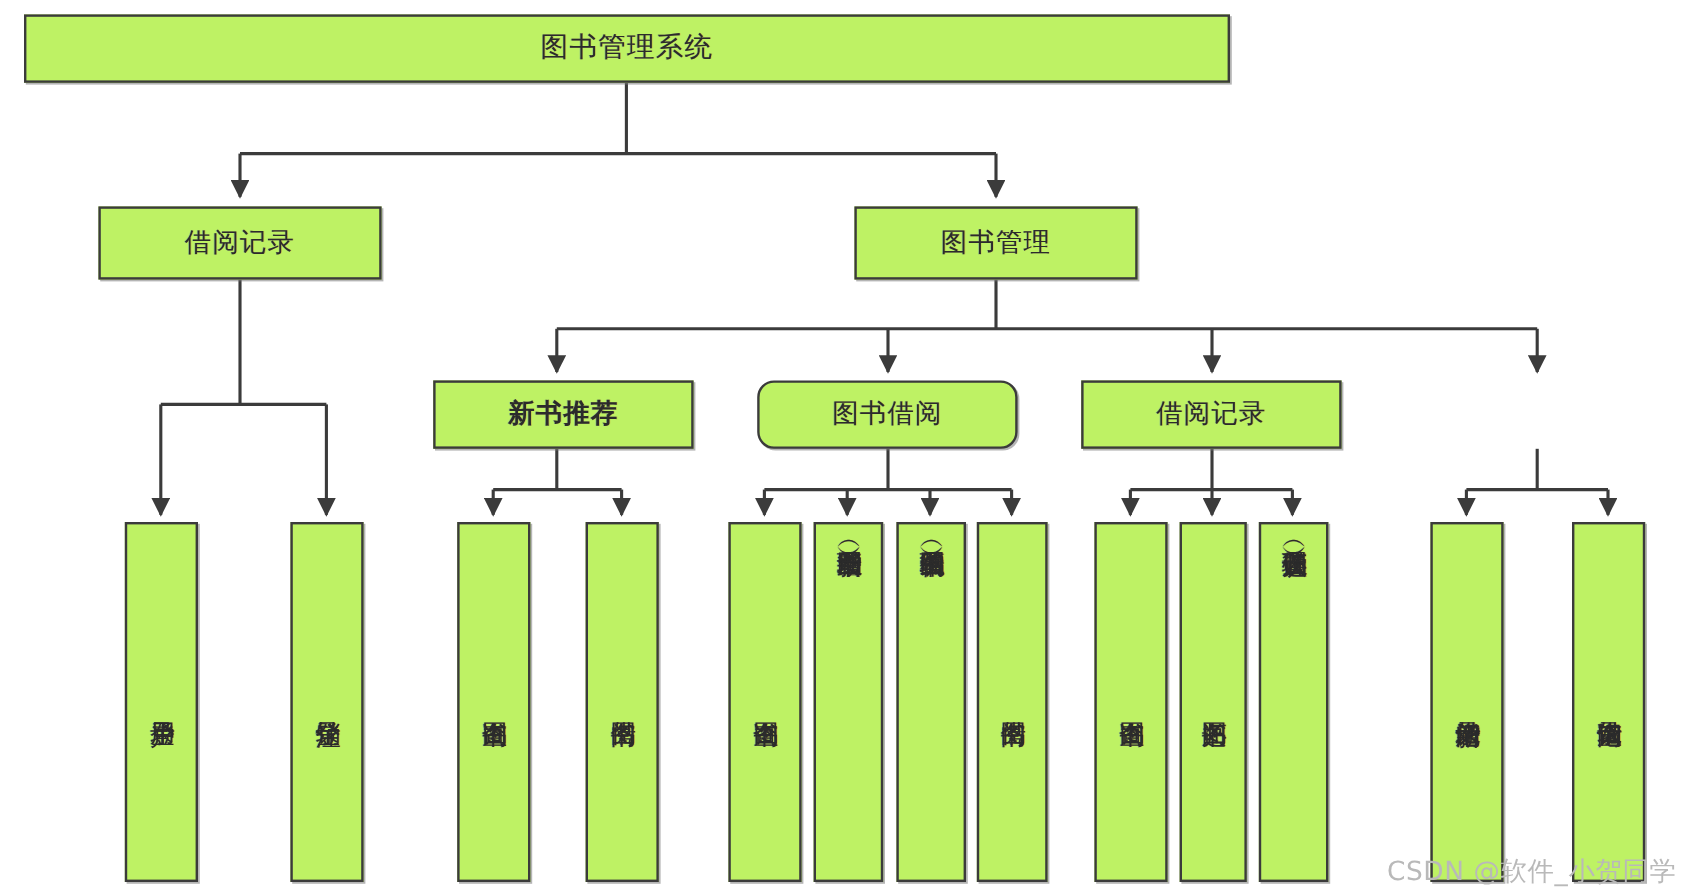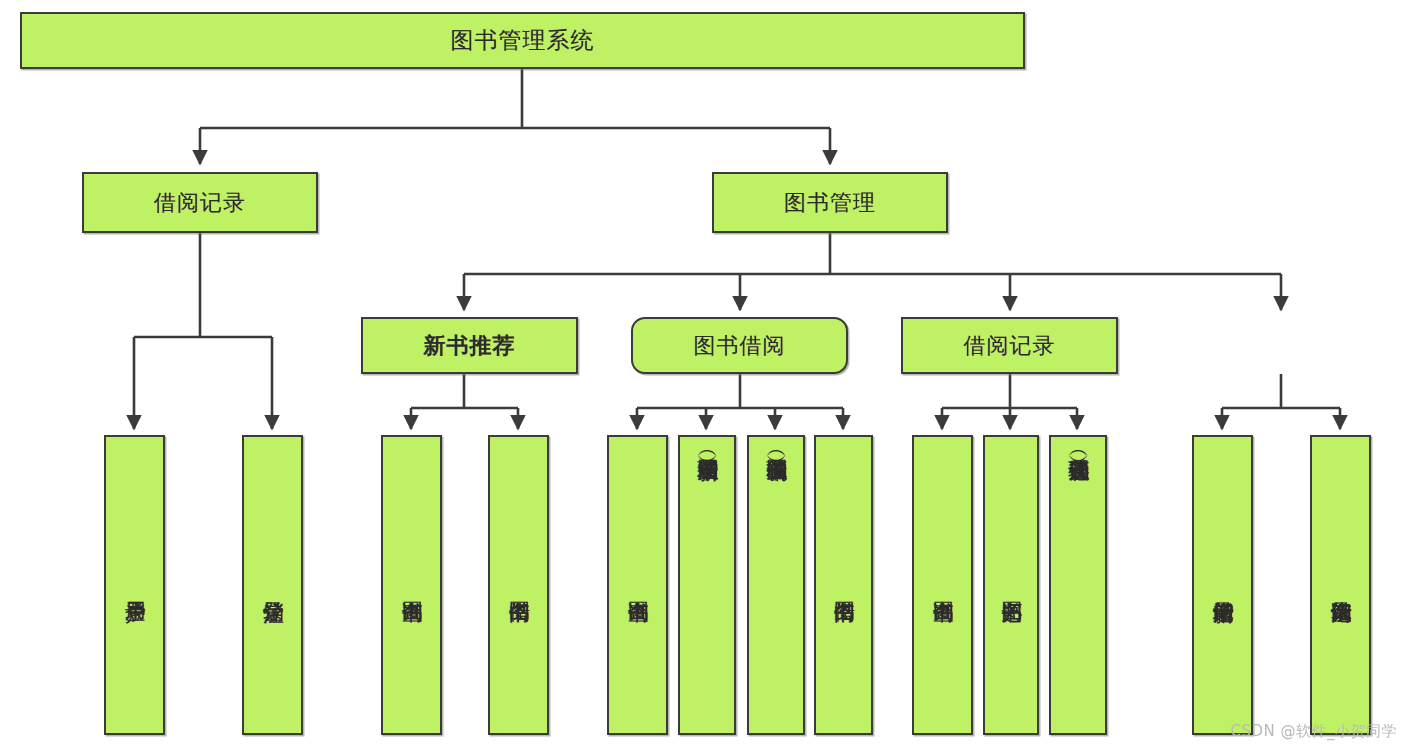--- a/index.html
+++ b/index.html
@@ -59,21 +59,21 @@
     white-space:pre;
     max-height:292px;
   }
   
   .node.leaf.center{align-items:center;padding-top:0;}
   
   #watermark{
     position:absolute;
     right:8px;
     bottom:6px;
-    font-size:15px;
+    font-size:22px;
     color:#b9b9b9;
     letter-spacing:.5px;
     z-index:5;
     white-space:nowrap;
   }
 </style>
 </head>
 <body>
 
 <div id="canvas">

